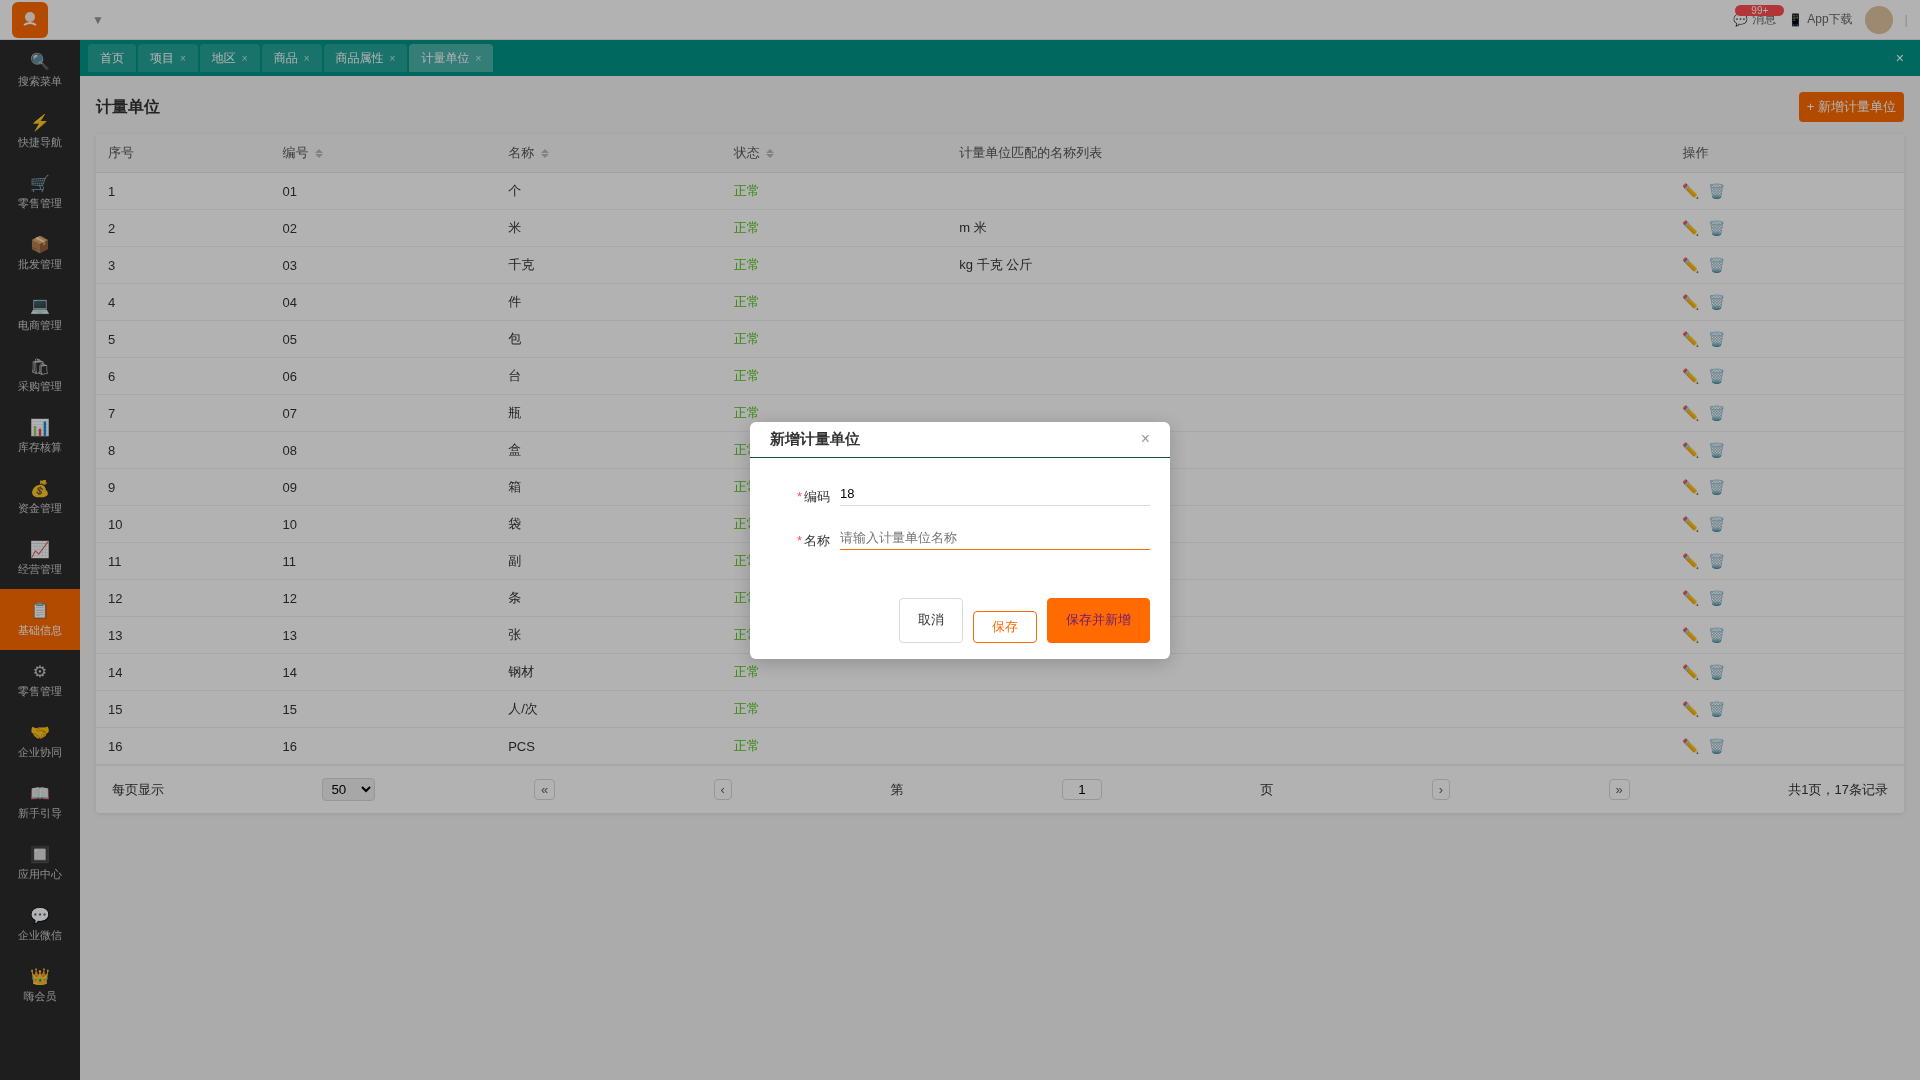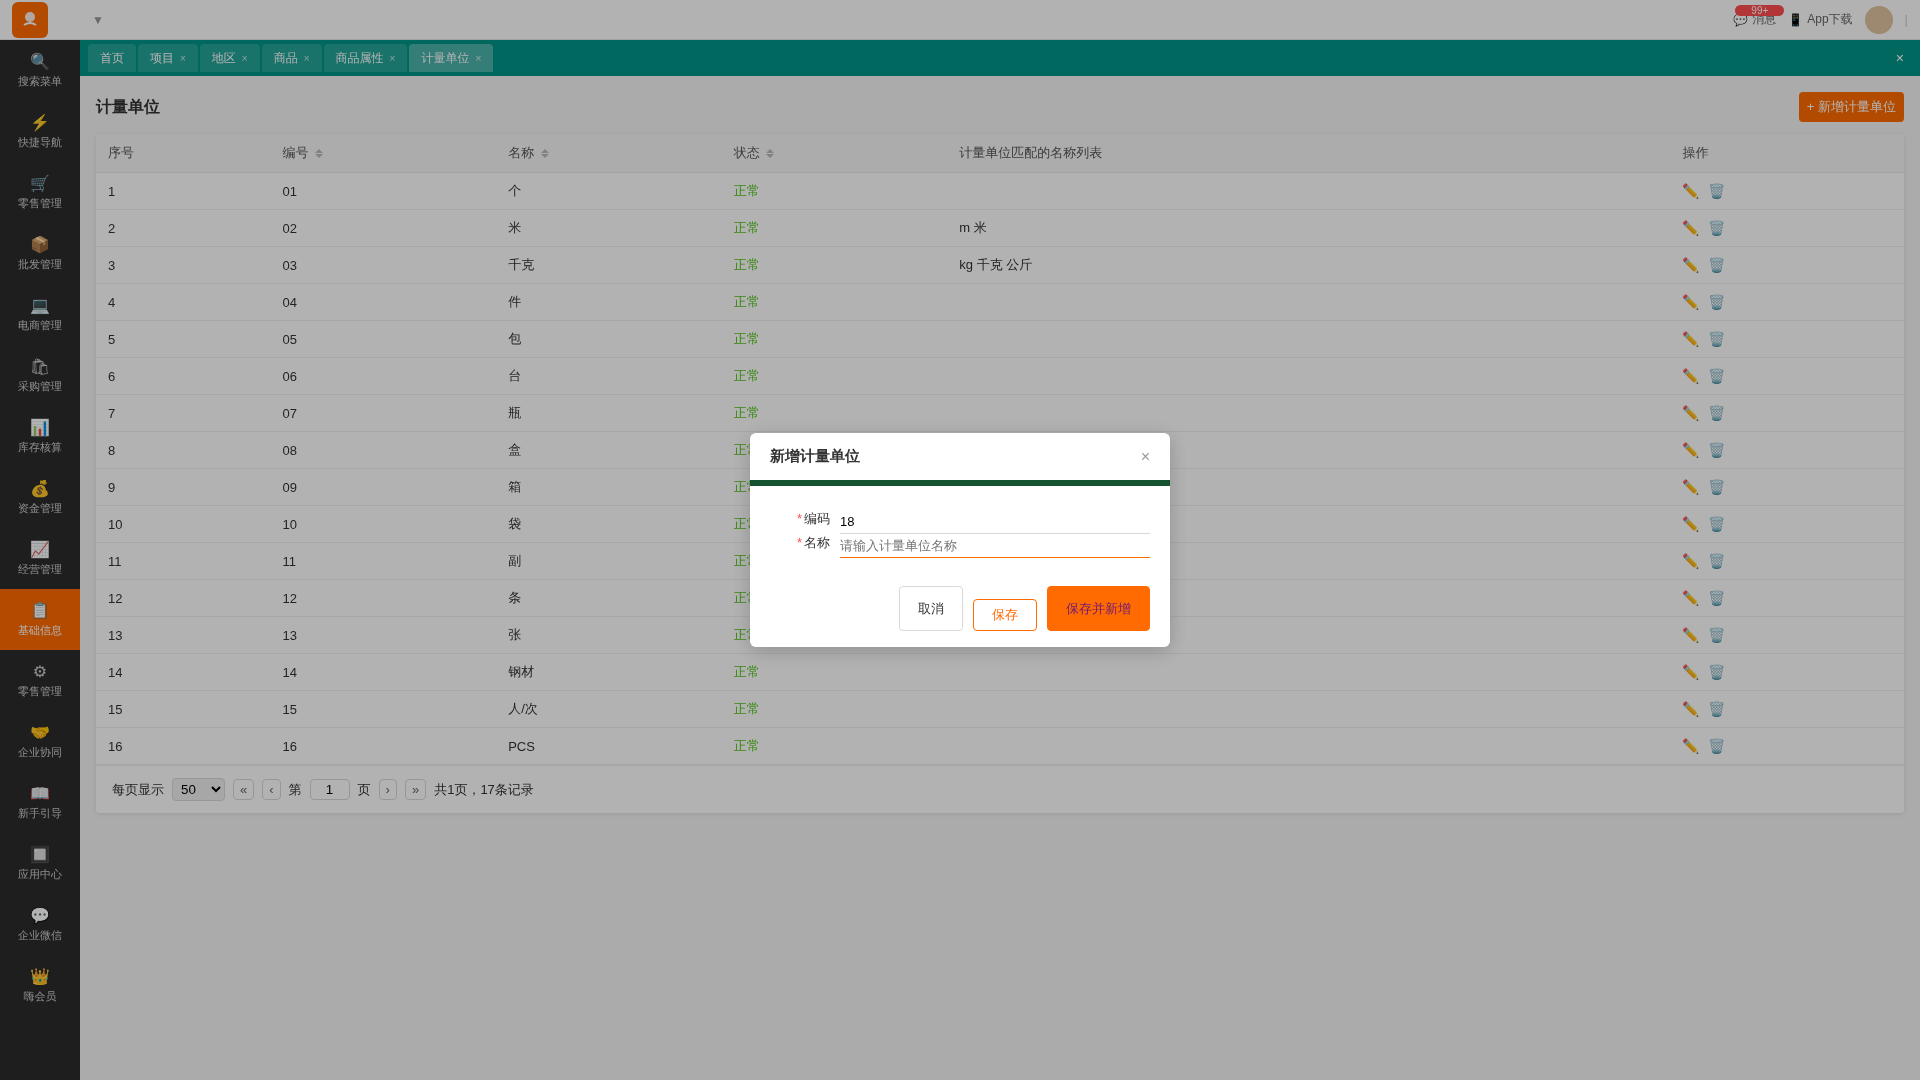--- a/index.html
+++ b/index.html
@@ -211,26 +211,26 @@
     .action-icon {
       color: #999;
       cursor: pointer;
       font-size: 14px;
     }
 
     
     .pagination {
       display: flex;
       align-items: center;
-      justify-content: flex-start;
+      justify-content: space-between;
       padding: 12px 16px;
       background: white;
       border-top: 1px solid #f0f0f0;
       font-size: 13px;
-      gap: 8px;
+      gap: 16px;
     }
     .page-select {
       border: 1px solid #d9d9d9;
       border-radius: 4px;
       padding: 2px 4px;
     }
     .page-nav {
       cursor: pointer;
       color: #666;
       padding: 2px 6px;
@@ -258,38 +258,39 @@
     .modal {
       background: white;
       border-radius: 6px;
       width: 420px;
       box-shadow: 0 4px 20px rgba(0,0,0,0.2);
     }
     .modal-header {
       display: flex;
       align-items: center;
       justify-content: space-between;
-      padding: 14px 20px;
-      border-bottom: 6px solid #14532d;
+      padding: 8px 20px;
+      border-bottom: 1px solid #14532d;
     }
     .modal-title {
       font-size: 15px;
       font-weight: 600;
     }
     .modal-close {
       cursor: pointer;
       color: #999;
       font-size: 16px;
     }
     .modal-body {
       padding: 24px 20px 16px;
     }
     .form-row {
       display: flex;
-      align-items: flex-start;
+      align-items: flex-end;
+      margin-bottom: 20px;
     }
     .form-label {
       width: 60px;
       text-align: right;
       margin-right: 10px;
       color: #333;
       font-size: 13px;
       flex-shrink: 0;
     }
     .form-label::before {

